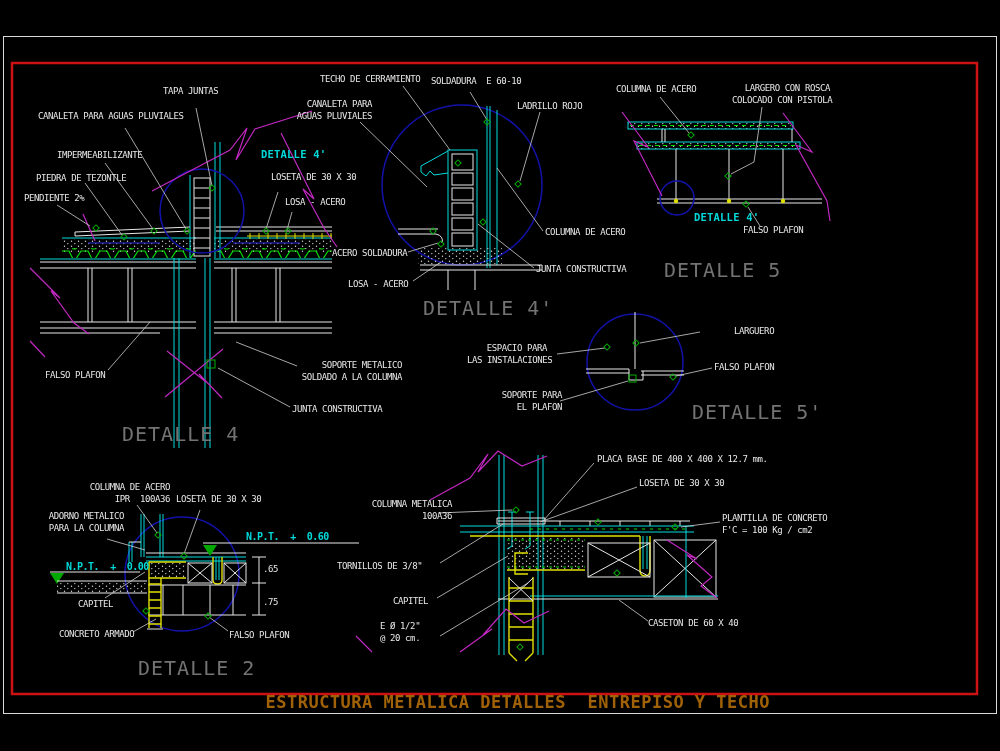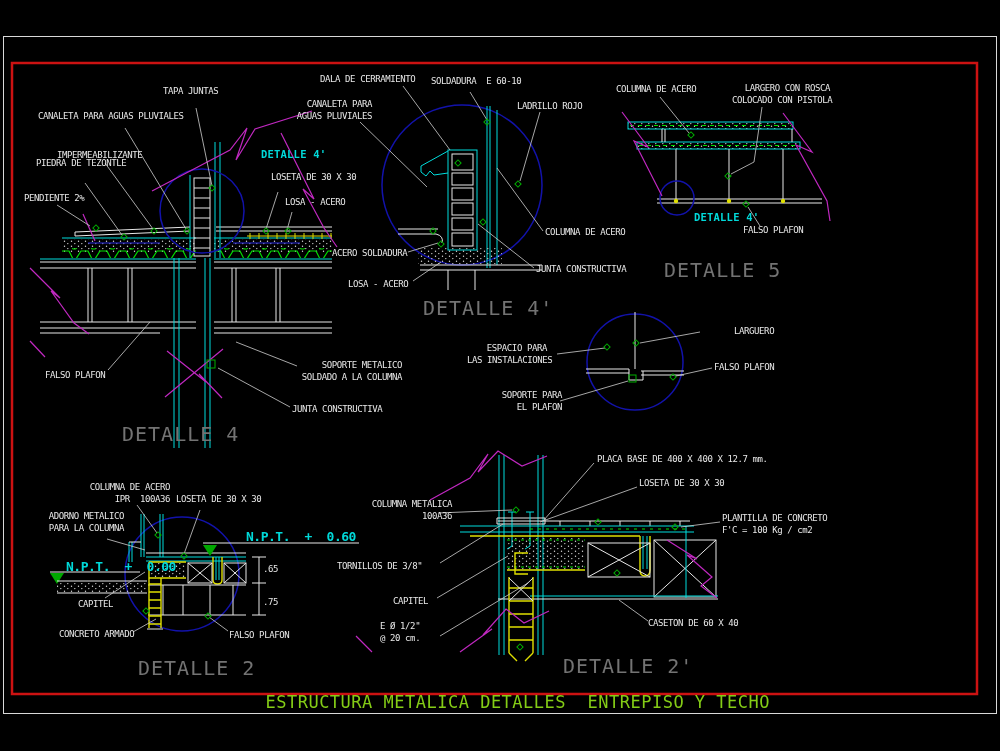--- a/index.html
+++ b/index.html
@@ -4,23 +4,23 @@
 <style>
   html,body{margin:0;padding:0;background:#000;}
   .stage{position:relative;width:1000px;height:751px;background:#000;overflow:hidden;
          font-family:"DejaVu Sans Mono", monospace;}
   .stage svg{position:absolute;left:0;top:0;}
   .lbl{position:absolute;color:#e8e8e8;font-size:9px;letter-spacing:-0.4px;
        line-height:12px;white-space:pre;}
   .c{text-align:right;}
   .cy{color:#00d9d9;}
   .cy-ref{font-size:10.5px;letter-spacing:0.2px;font-weight:bold;}
-  .npt{font-size:13px;letter-spacing:-0.5px;font-weight:bold;}
+  .npt{font-size:10px;letter-spacing:-0.5px;font-weight:bold;}
   .big{font-size:20px;letter-spacing:1px;color:#737373;white-space:pre;}
-  .sheet-title{font-size:17px;letter-spacing:0.5px;color:#84cc16;}
+  .sheet-title{font-size:17px;letter-spacing:0.5px;color:#a16207;font-weight:bold;}
 </style>
 </head>
 <body>
 
 <div class="stage">
 
 <svg width="1000" height="751" viewBox="0 0 1000 751">
   <defs>
     <pattern id="stip" width="7" height="5" patternUnits="userSpaceOnUse">
       <circle cx="1.5" cy="1.2" r="0.7" fill="#d8d8d8"></circle>
@@ -172,32 +172,32 @@
         <use href="#mkr" transform="translate(598,522)"></use>
     <use href="#mkr" transform="translate(675,527)"></use>
         <use href="#mkr" transform="translate(617,573)"></use>
     <use href="#mkr" transform="translate(520,647)"></use>
   </g>
 </svg>
 
 <div class="lbl" style="left:163px;top:85px">TAPA JUNTAS</div>
 <div class="lbl" style="left:38px;top:110px">CANALETA PARA AGUAS PLUVIALES</div>
 <div class="lbl" style="left:57px;top:149px">IMPERMEABILIZANTE</div>
-<div class="lbl" style="left:36px;top:157px">PIEDRA DE TEZONTLE</div>
+<div class="lbl" style="left:36px;top:172px">PIEDRA DE TEZONTLE</div>
 <div class="lbl" style="left:24px;top:192px">PENDIENTE 2%</div>
 <div class="lbl cy cy-ref" style="left:261px;top:148px">DETALLE 4'</div>
 <div class="lbl" style="left:271px;top:171px">LOSETA DE 30 X 30</div>
 <div class="lbl" style="left:285px;top:196px">LOSA - ACERO</div>
 <div class="lbl" style="left:45px;top:369px">FALSO PLAFON</div>
 <div class="lbl c" style="left:290px;top:359px;width:112px">SOPORTE METALICO
 SOLDADO A LA COLUMNA</div>
 <div class="lbl" style="left:292px;top:403px">JUNTA CONSTRUCTIVA</div>
 <div class="big" style="position:absolute;left:122px;top:422px">DETALLE 4</div>
 
-<div class="lbl" style="left:320px;top:73px">DALA DE CERRAMIENTO</div>
+<div class="lbl" style="left:320px;top:73px">TECHO DE CERRAMIENTO</div>
 <div class="lbl" style="left:431px;top:75px">SOLDADURA  E 60-10</div>
 <div class="lbl c" style="left:296px;top:98px;width:76px">CANALETA PARA
 AGUAS PLUVIALES</div>
 <div class="lbl" style="left:517px;top:100px">LADRILLO ROJO</div>
 <div class="lbl" style="left:545px;top:226px">COLUMNA DE ACERO</div>
 <div class="lbl" style="left:536px;top:263px">JUNTA CONSTRUCTIVA</div>
 <div class="lbl" style="left:332px;top:247px">ACERO SOLDADURA</div>
 <div class="lbl" style="left:348px;top:278px">LOSA - ACERO</div>
 <div class="big" style="position:absolute;left:423px;top:296px">DETALLE 4'</div>
 
@@ -207,20 +207,21 @@
 <div class="lbl cy cy-ref" style="left:694px;top:211px">DETALLE 4'</div>
 <div class="lbl" style="left:743px;top:224px">FALSO PLAFON</div>
 <div class="big" style="position:absolute;left:664px;top:258px">DETALLE 5</div>
 
 <div class="lbl c" style="left:467px;top:342px;width:80px">ESPACIO PARA
 LAS INSTALACIONES</div>
 <div class="lbl" style="left:734px;top:325px">LARGUERO</div>
 <div class="lbl" style="left:714px;top:361px">FALSO PLAFON</div>
 <div class="lbl c" style="left:498px;top:389px;width:64px">SOPORTE PARA
 EL PLAFON</div>
+<div class="big" style="position:absolute;left:692px;top:400px">DETALLE 5'</div>
 
 <div class="lbl c" style="left:84px;top:481px;width:86px">COLUMNA DE ACERO
 IPR  100A36</div>
 <div class="lbl" style="left:176px;top:493px">LOSETA DE 30 X 30</div>
 <div class="lbl c" style="left:48px;top:510px;width:76px">ADORNO METALICO
 PARA LA COLUMNA</div>
 <div class="lbl cy npt" style="left:246px;top:531px">N.P.T.  +  0.60</div>
 <div class="lbl cy npt" style="left:66px;top:561px">N.P.T.  +  0.00</div>
 <div class="lbl" style="left:263px;top:563px">.65</div>
 <div class="lbl" style="left:263px;top:596px">.75</div>
@@ -233,17 +234,16 @@
 <div class="lbl" style="left:639px;top:477px">LOSETA DE 30 X 30</div>
 <div class="lbl c" style="left:364px;top:498px;width:88px">COLUMNA METALICA
 100A36</div>
 <div class="lbl" style="left:722px;top:512px">PLANTILLA DE CONCRETO
 F'C = 100 Kg / cm2</div>
 <div class="lbl" style="left:337px;top:560px">TORNILLOS DE 3/8"</div>
 <div class="lbl" style="left:393px;top:595px">CAPITEL</div>
 <div class="lbl" style="left:380px;top:620px">E Ø 1/2"
 @ 20 cm.</div>
 <div class="lbl" style="left:648px;top:617px">CASETON DE 60 X 40</div>
-<div class="big" style="position:absolute;left:563px;top:654px">DETALLE 2'</div>
 
 <div class="lbl sheet-title c" style="left:250px;top:696px;width:520px">ESTRUCTURA METALICA DETALLES  ENTREPISO Y TECHO</div>
 
 </div>
 
 </body></html>

